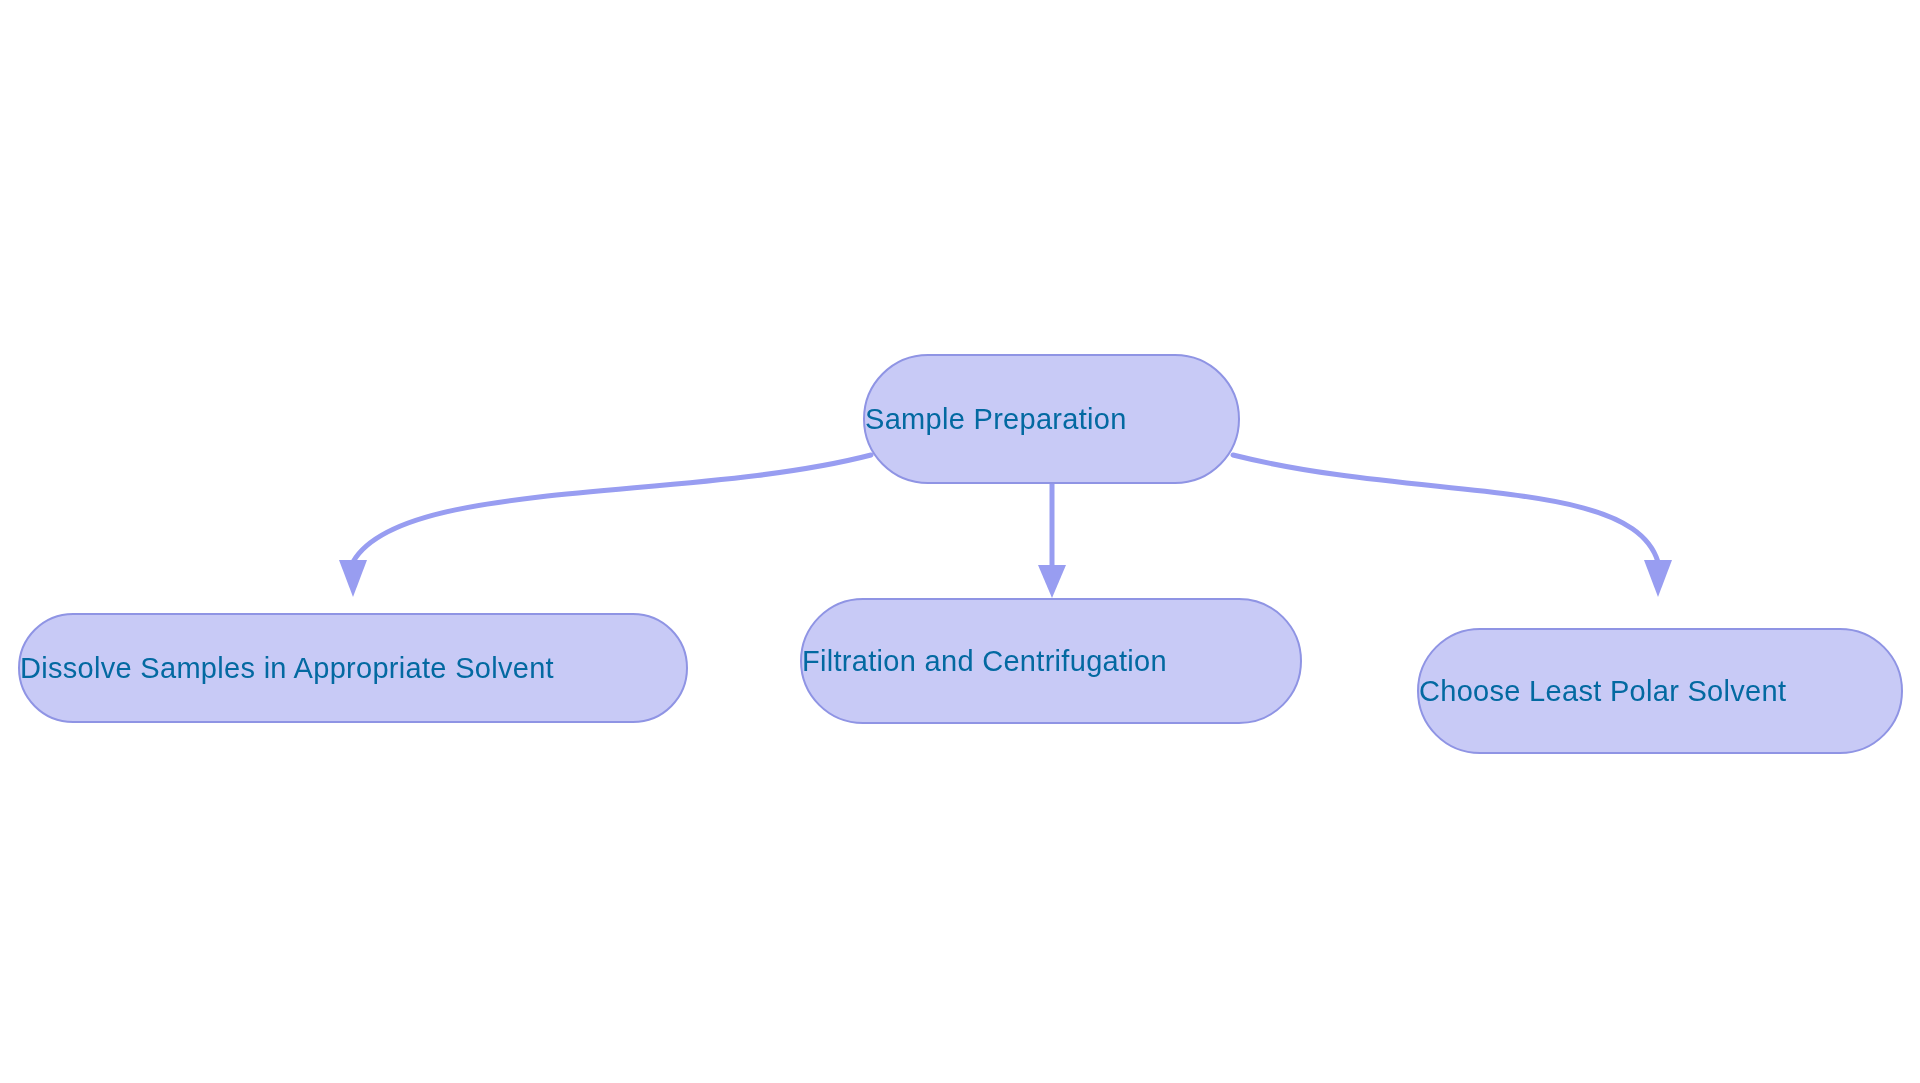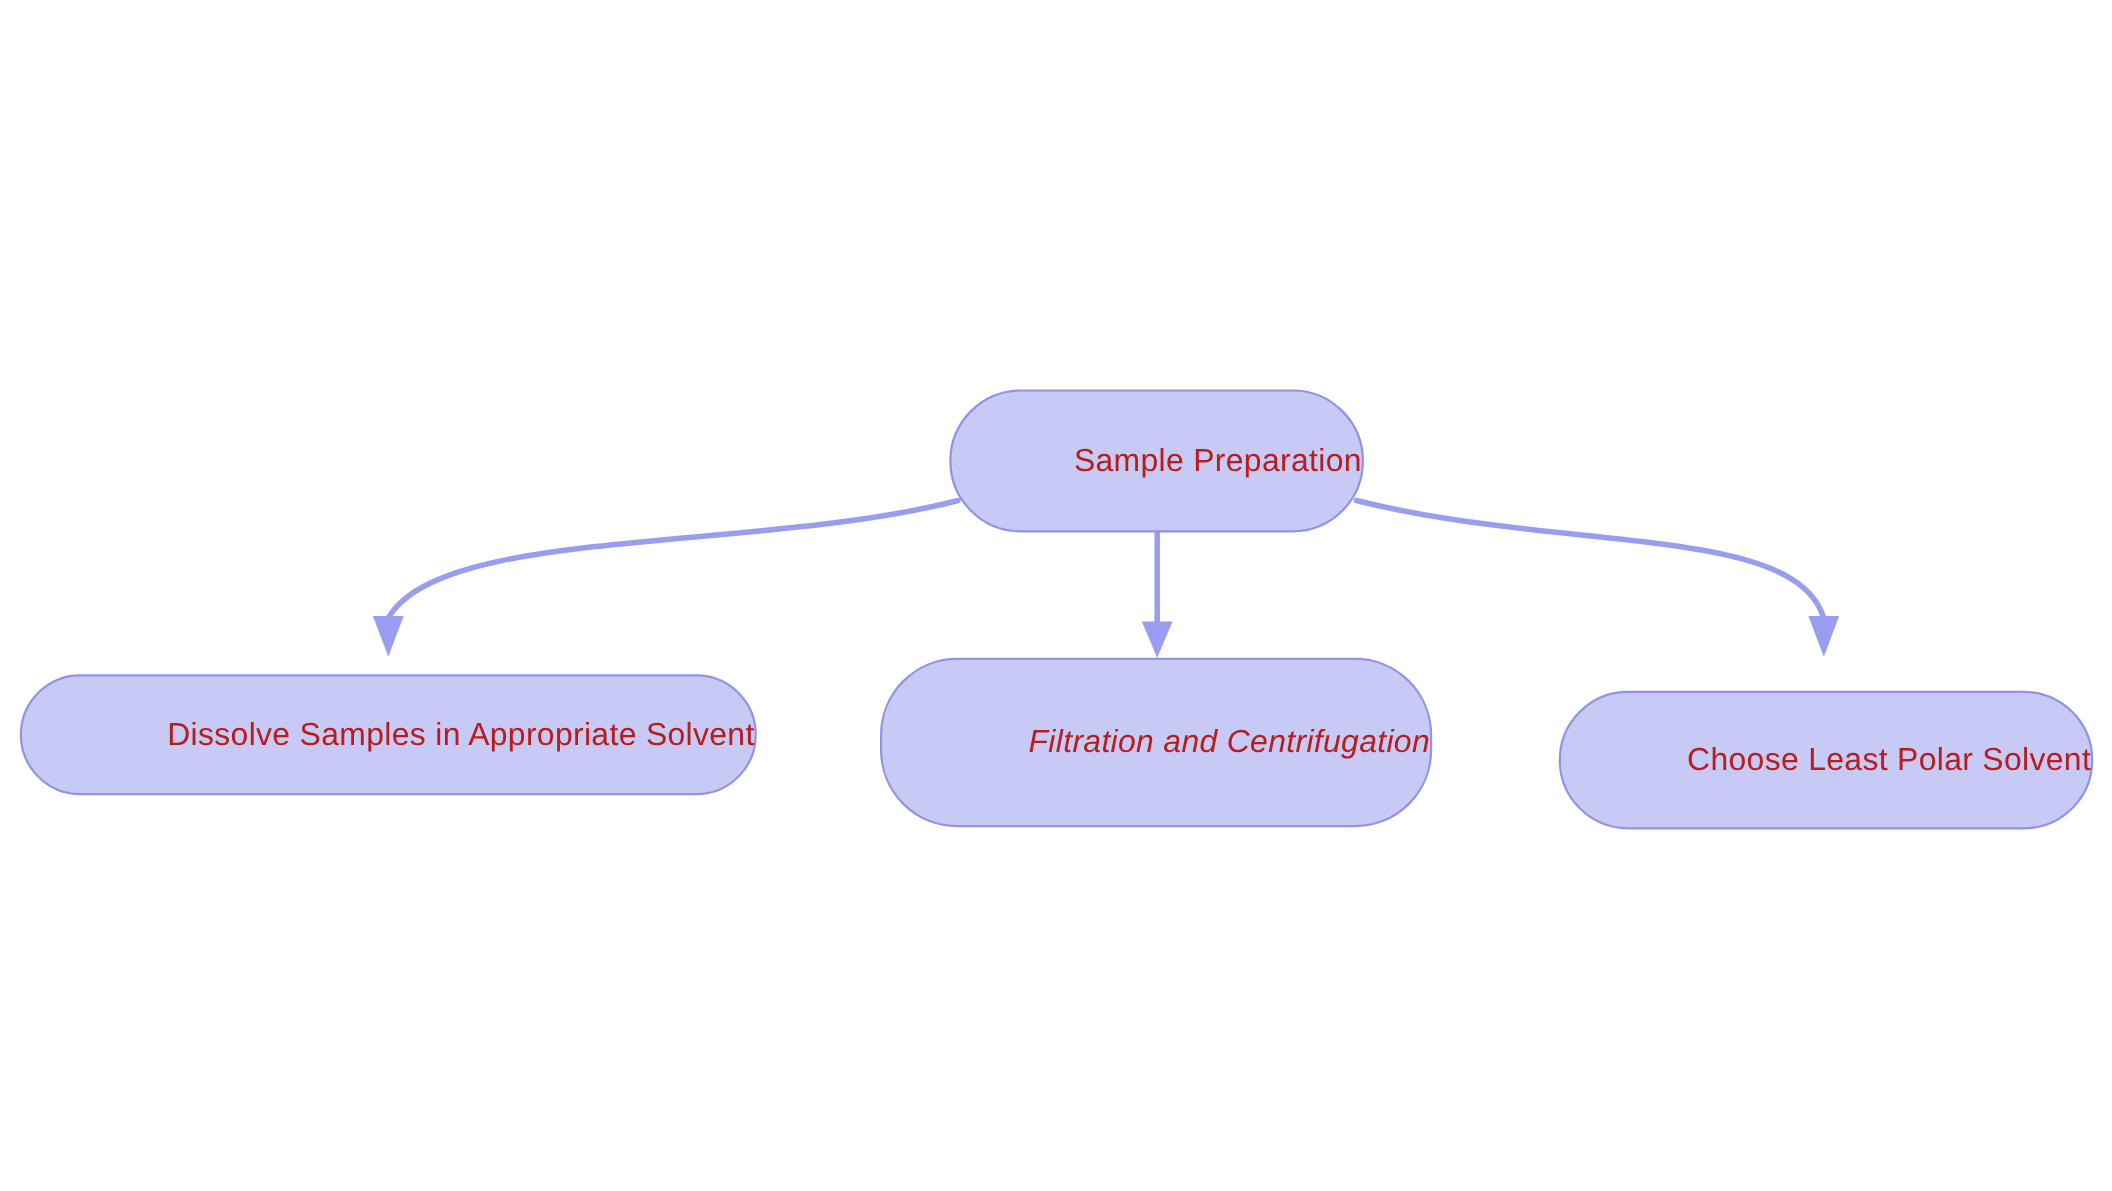--- a/index.html
+++ b/index.html
@@ -30,32 +30,32 @@
   }
   .edge-arrowhead {
     fill: #989df1;
     stroke: none;
   }
   .node {
     position: absolute;
     background: #c8caf6;
     border: 2px solid #8f94e4;
     border-radius: 70px;
-    color: #b91c1c;
+    color: #0369a1;
     font-size: 29px;
     letter-spacing: 0.3px;
     display: flex;
     align-items: center;
-    justify-content: flex-end;
+    justify-content: flex-start;
     text-align: center;
     box-sizing: border-box;
   }
   .node-root   { left: 863px;  top: 354px; width: 377px; height: 130px; }
   .node-left   { left: 18px;   top: 613px; width: 670px; height: 110px; }
-  .node-middle { left: 800px;  top: 598px; width: 502px; height: 154px; font-style: italic; }
+  .node-middle { left: 800px;  top: 598px; width: 502px; height: 126px; }
   .node-right  { left: 1417px; top: 628px; width: 486px; height: 126px; }
 </style>
 </head>
 <body>
 
 <div class="canvas">
 
   <svg class="edges-layer" viewBox="0 0 1920 1083" xmlns="http://www.w3.org/2000/svg">
 
     <g>

